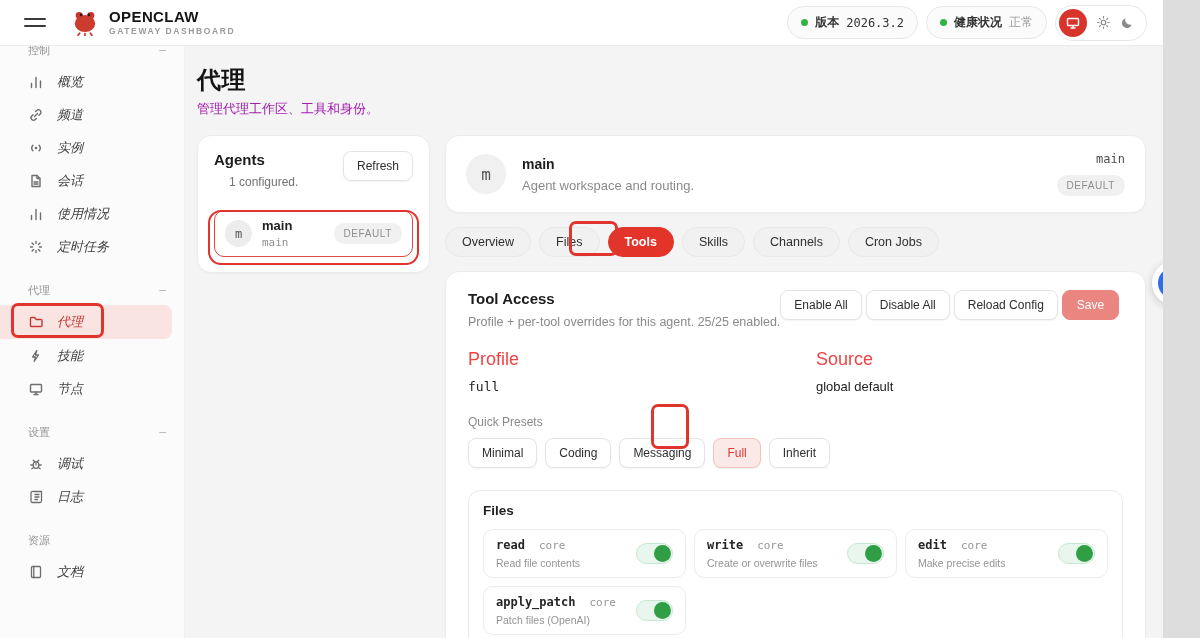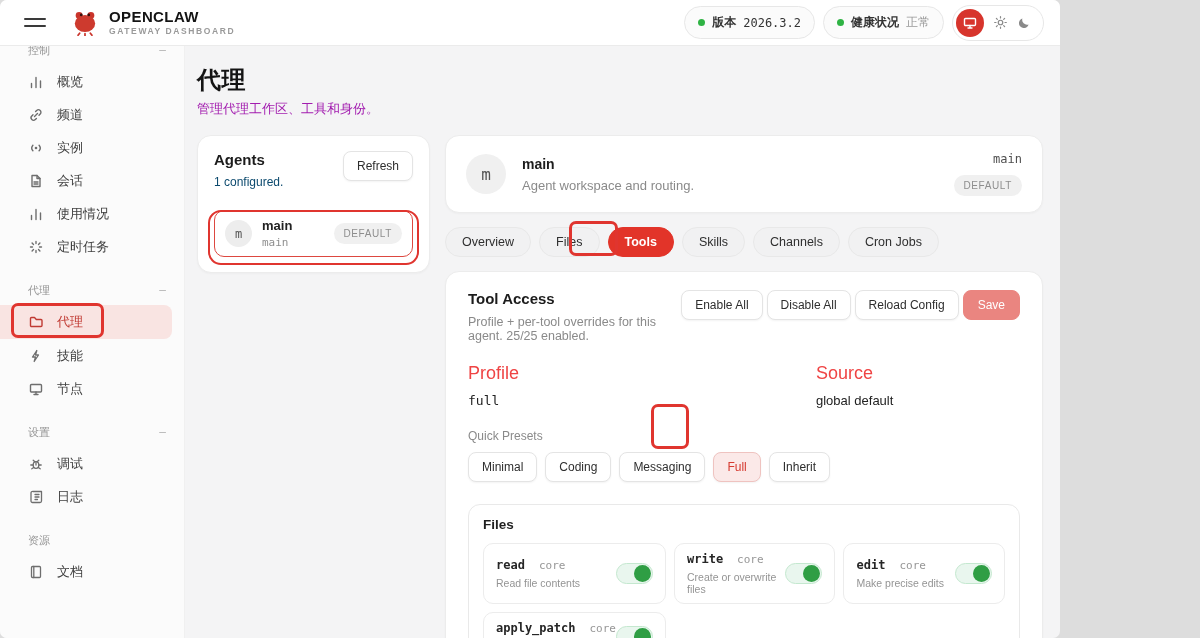--- a/index.html
+++ b/index.html
@@ -1,18 +1,18 @@
 <!DOCTYPE html>
 <html><head>
 <meta charset="utf-8">
 <style>
   * { margin:0; padding:0; box-sizing:border-box; }
   body { background:#ddd; }
-  .app { position:relative; width:1060px; height:638px; overflow:hidden;
-         background:#f4f4f5; font-family:"Liberation Sans", sans-serif; color:#2d2d2d;border-radius:7px; }
+  .app { position:relative; width:1163px; height:638px; overflow:hidden;
+         background:#f4f4f5; font-family:"Liberation Sans", sans-serif; color:#2d2d2d; }
   .mono { font-family:"DejaVu Sans Mono", monospace; }
 
   
   .topbar { position:absolute; top:0; left:0; right:0; height:46px; background:#fff;
             border-bottom:1px solid #ebebeb; display:flex; align-items:center;
             padding:0 16px; z-index:6; }
   .hamburger { width:22px; height:16px; display:flex; flex-direction:column; justify-content:center;
                gap:5px; cursor:pointer; margin-left:8px; }
   .hamburger span { display:block; height:2px; background:#3a3a3a; border-radius:2px; }
   .logo { margin-left:24px; display:flex; align-items:center; }
@@ -33,21 +33,21 @@
   .theme-ico { display:flex; color:#8a8a8a; cursor:pointer; }
 
   
   .sidebar { position:absolute; top:46px; left:0; bottom:0; width:185px; background:#fbfbfb;
              border-right:1px solid #f0f0f0; overflow:hidden; z-index:2; }
   .sec-label { display:flex; align-items:center; justify-content:space-between;
                padding:0 18px 0 28px; height:20px; font-size:11px; color:#959595; }
   .sec-label .dash { color:#b5b5b5; font-size:12px; }
   .sec-label.first { margin-top:-6px; }
   .sec-label.later { margin-top:17px; }
-  .nav-list { padding-top:5px; }
+  .nav-list { padding-top:5px;font-style:italic; }
   .nav-item { display:flex; align-items:center; gap:13px; height:33px; padding:0 14px 0 28px;
               font-size:13px; color:#3f3f3f; cursor:pointer; }
   .nav-item .ni { display:flex; color:#6e6e6e; }
   .nav-item.active { background:#f9e4e2; color:#c03a33; margin-right:12px;
                      border-radius:0 8px 8px 0; height:34px; }
   .nav-item.active .ni { color:#c03a33; }
 
   
   .main { position:absolute; top:46px; left:185px; right:0; bottom:0; overflow:hidden;
           padding:18px 17px 0 12px; }
@@ -55,21 +55,21 @@
   .page-sub { font-size:13px; color:#a21caf; margin-top:4px; }
   .columns { display:flex; gap:15px; margin-top:17px; align-items:flex-start; }
 
   .card { background:#fff; border:1px solid #ececec; border-radius:14px;
           box-shadow:0 1px 2px rgba(0,0,0,.03); }
 
   
   .agents-card { width:233px; padding:15px 16px; }
   .agents-head { display:flex; justify-content:space-between; align-items:flex-start; }
   .agents-title { font-size:15px; font-weight:800; color:#1c1c1c; }
-  .agents-count { font-size:12px; color:#0c4a6e; margin-top:7px; }
+  .agents-count { font-size:12px; color:#737373; margin-top:7px;margin-left:15px; }
   .btn-ghost { background:#fff; border:1px solid #e4e4e4; border-radius:8px; padding:7px 13px;
                font-size:12px; color:#2e2e2e; cursor:pointer; box-shadow:0 1px 2px rgba(0,0,0,.05);
                font-family:"Liberation Sans",sans-serif; white-space:nowrap; }
   .agent-item { margin-top:21px; border:1.5px solid #dd4840; border-radius:10px;
                 padding:7px 10px; display:flex; align-items:center; gap:10px; cursor:pointer; }
   .avatar-sm { width:27px; height:27px; border-radius:50%; background:#ededed; color:#555;
                display:flex; align-items:center; justify-content:center; font-size:12px; flex:none; }
   .agent-name { font-size:13px; font-weight:700; color:#222; }
   .agent-id { font-size:11px; color:#8f8f8f; margin-top:3px; }
   .badge-pill { margin-left:auto; background:#f0f0f0; border-radius:999px; padding:5px 10px;

